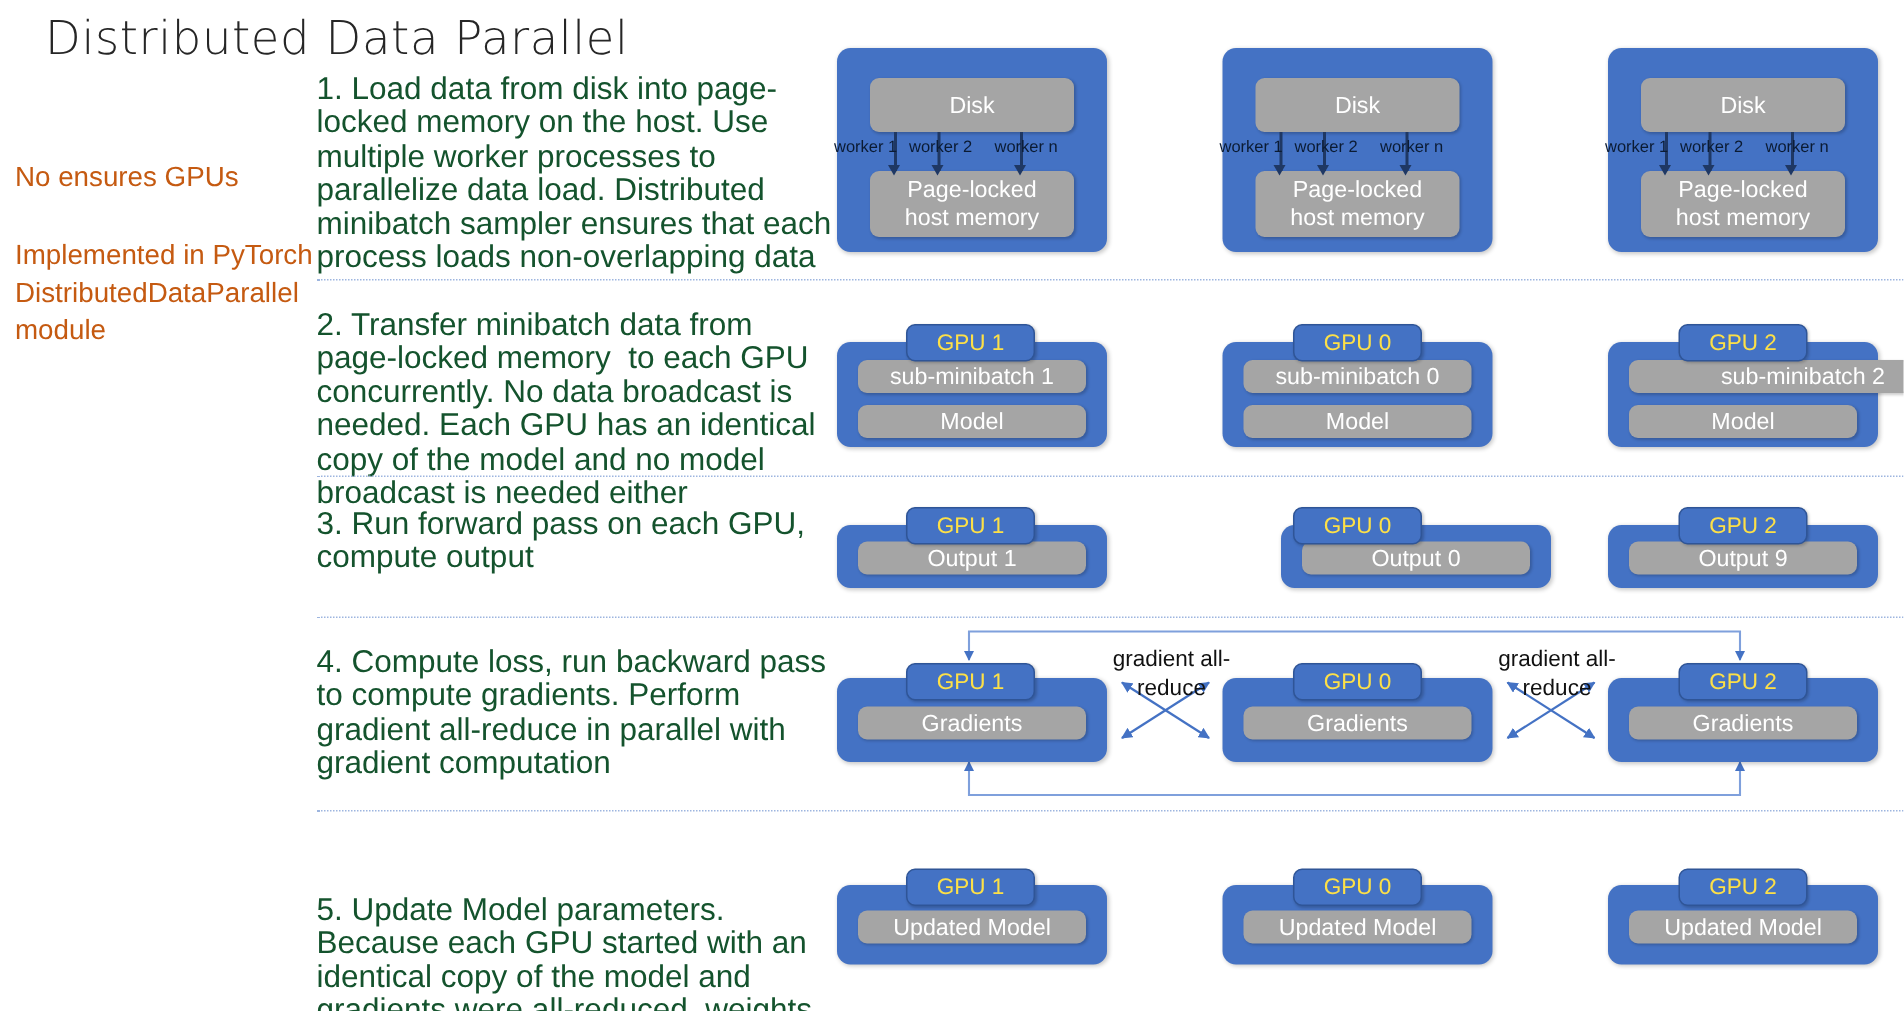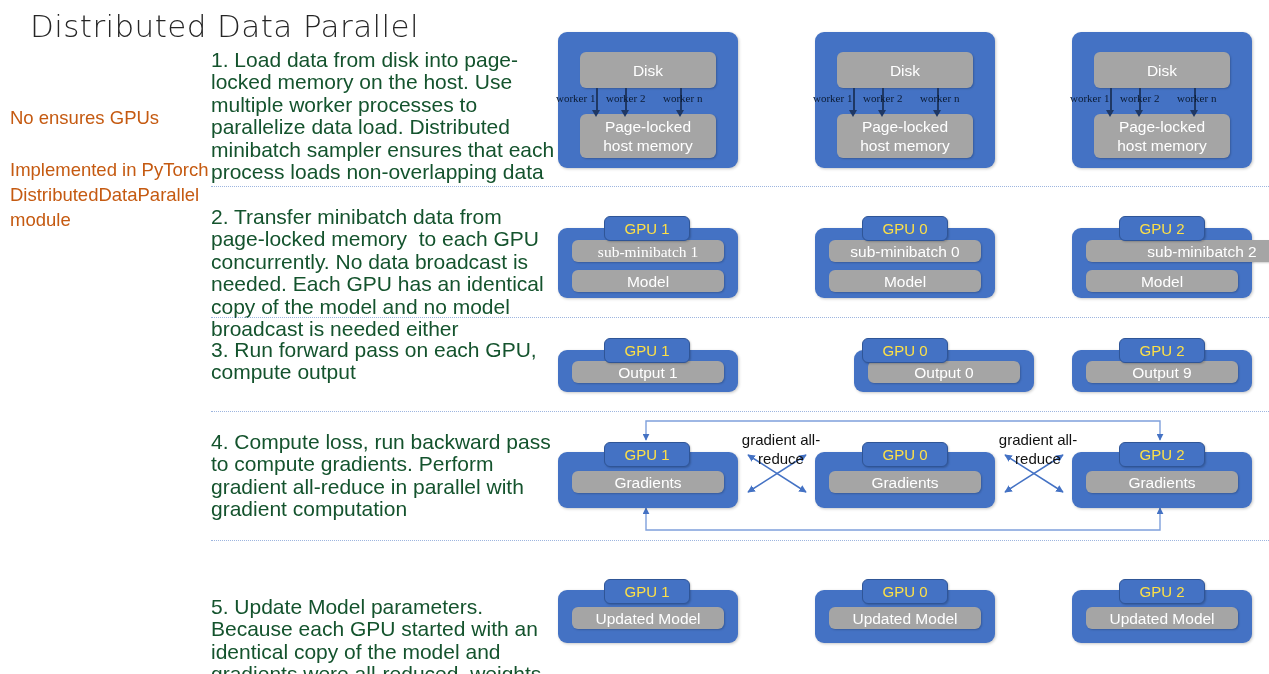--- a/index.html
+++ b/index.html
@@ -83,21 +83,21 @@
   .warrow{position:absolute;width:1.6px;background:#1F3864;}
   .whead{
     position:absolute;width:0;height:0;
     border-left:4.5px solid transparent;
     border-right:4.5px solid transparent;
     border-top:7px solid #1F3864;
   }
   .wlabel{
     position:absolute;color:#0B1B33;font-size:11px;
     white-space:nowrap;
-    font-family:Liberation Serif, serif;
+    font-family:Liberation Sans, sans-serif;
   }
 
   
   .ar-label{
     position:absolute;width:96px;text-align:center;
     color:#111111;font-size:15px;line-height:19px;
     font-family:"Liberation Sans", sans-serif;
   }
   .arsvg{position:absolute;left:0;top:0;overflow:visible;pointer-events:none;}
 </style>
@@ -168,21 +168,21 @@
     <div class="whead" style="left:63px;top:78px;"></div>
     <div class="warrow" style="left:122px;top:56px;height:26px;"></div>
     <div class="whead" style="left:118px;top:78px;"></div>
     <div class="wlabel" style="left:-2px;top:60px;">worker 1</div>
     <div class="wlabel" style="left:48px;top:60px;">worker 2</div>
     <div class="wlabel" style="left:105px;top:60px;">worker n</div>
   </div>
 
   <div class="gpu-tab" style="left:604px;top:216px;width:84px;height:23px;">GPU 1</div>
   <div class="card" style="left:558px;top:228px;width:180px;height:70px;">
-    <div class="inner" style="left:14px;top:12px;width:152px;height:22px;font-family:Liberation Serif, serif;">sub-minibatch 1</div>
+    <div class="inner" style="left:14px;top:12px;width:152px;height:22px;">sub-minibatch 1</div>
     <div class="inner" style="left:14px;top:42px;width:152px;height:22px;">Model</div>
   </div>
 
   <div class="gpu-tab" style="left:862px;top:216px;width:84px;height:23px;">GPU 0</div>
   <div class="card" style="left:815px;top:228px;width:180px;height:70px;">
     <div class="inner" style="left:14px;top:12px;width:152px;height:22px;">sub-minibatch 0</div>
     <div class="inner" style="left:14px;top:42px;width:152px;height:22px;">Model</div>
   </div>
 
   <div class="gpu-tab" style="left:1119px;top:216px;width:84px;height:23px;">GPU 2</div>

